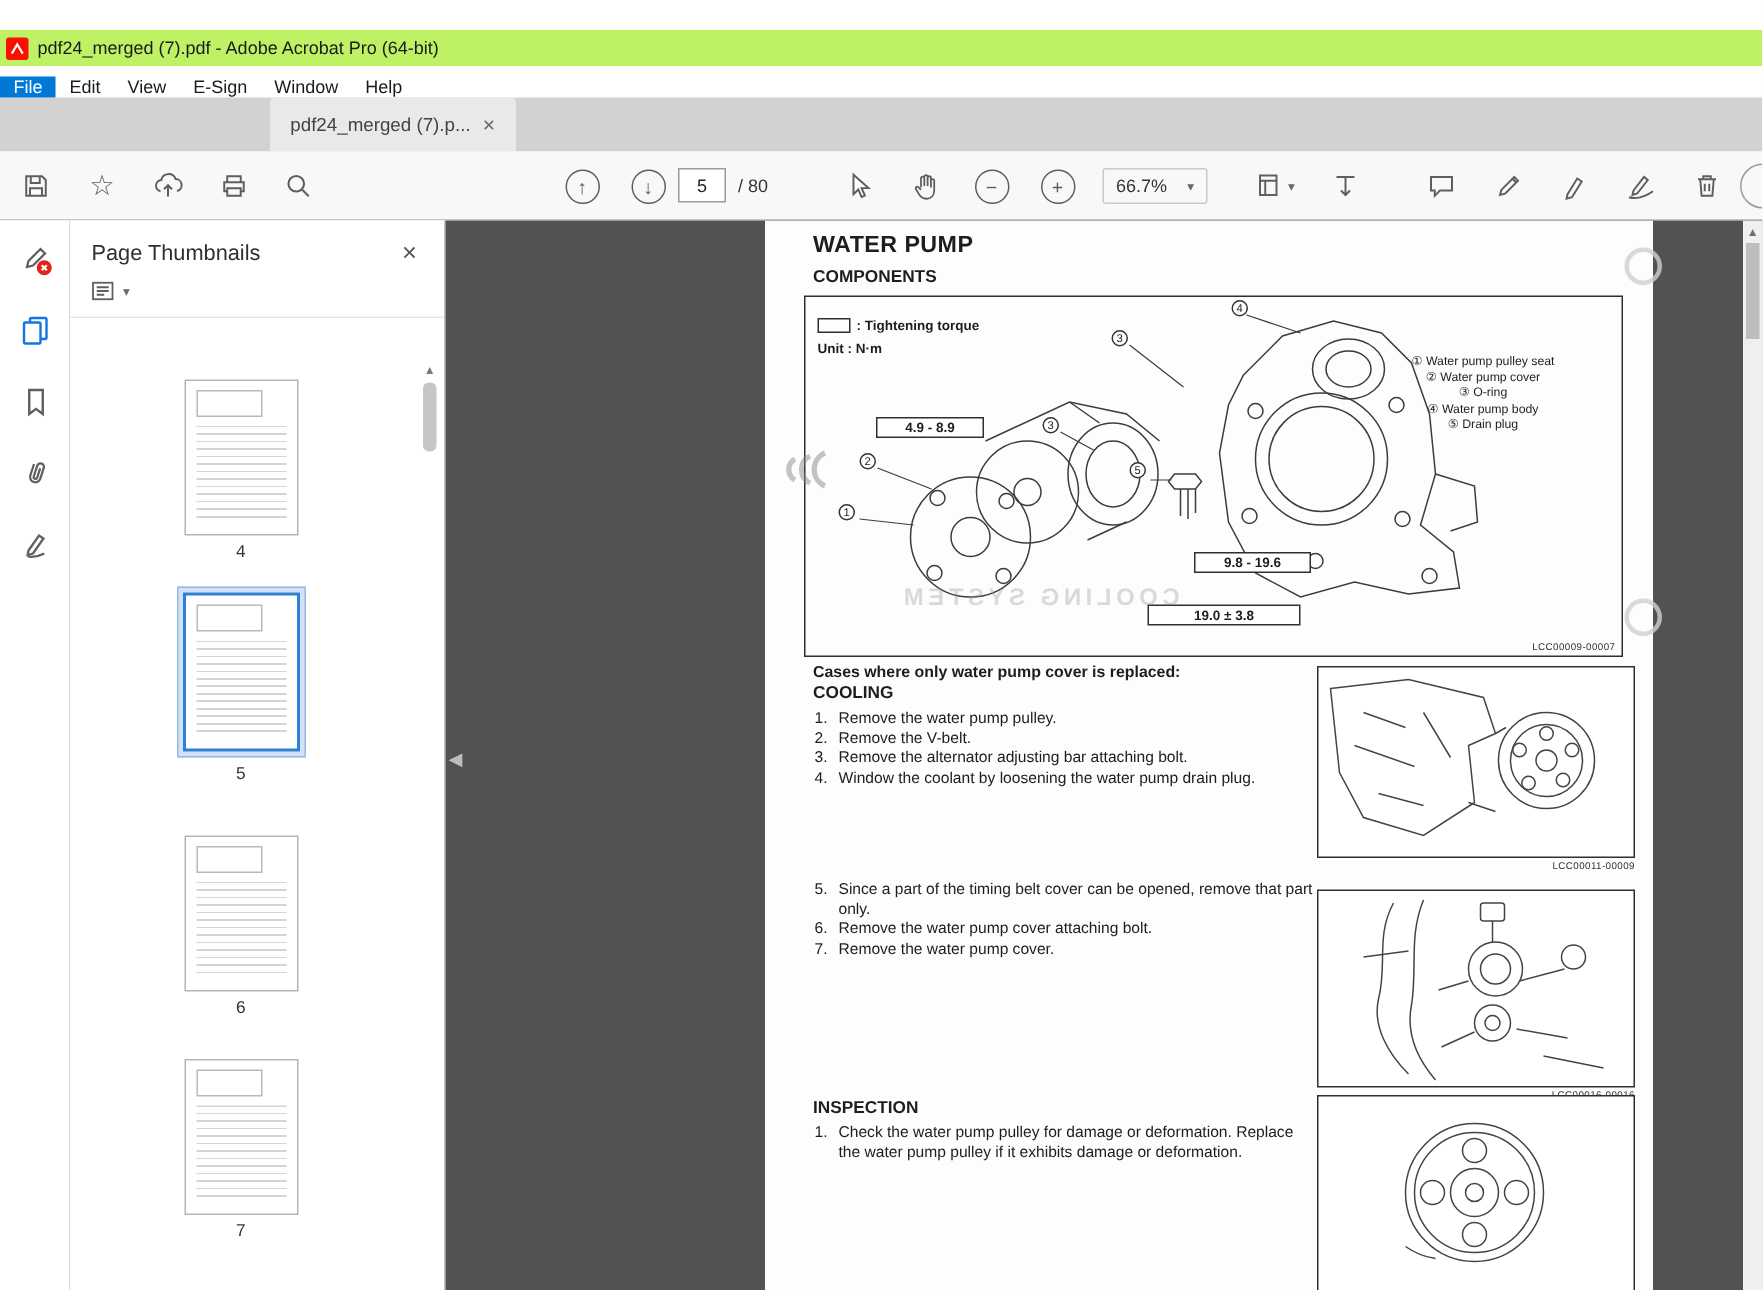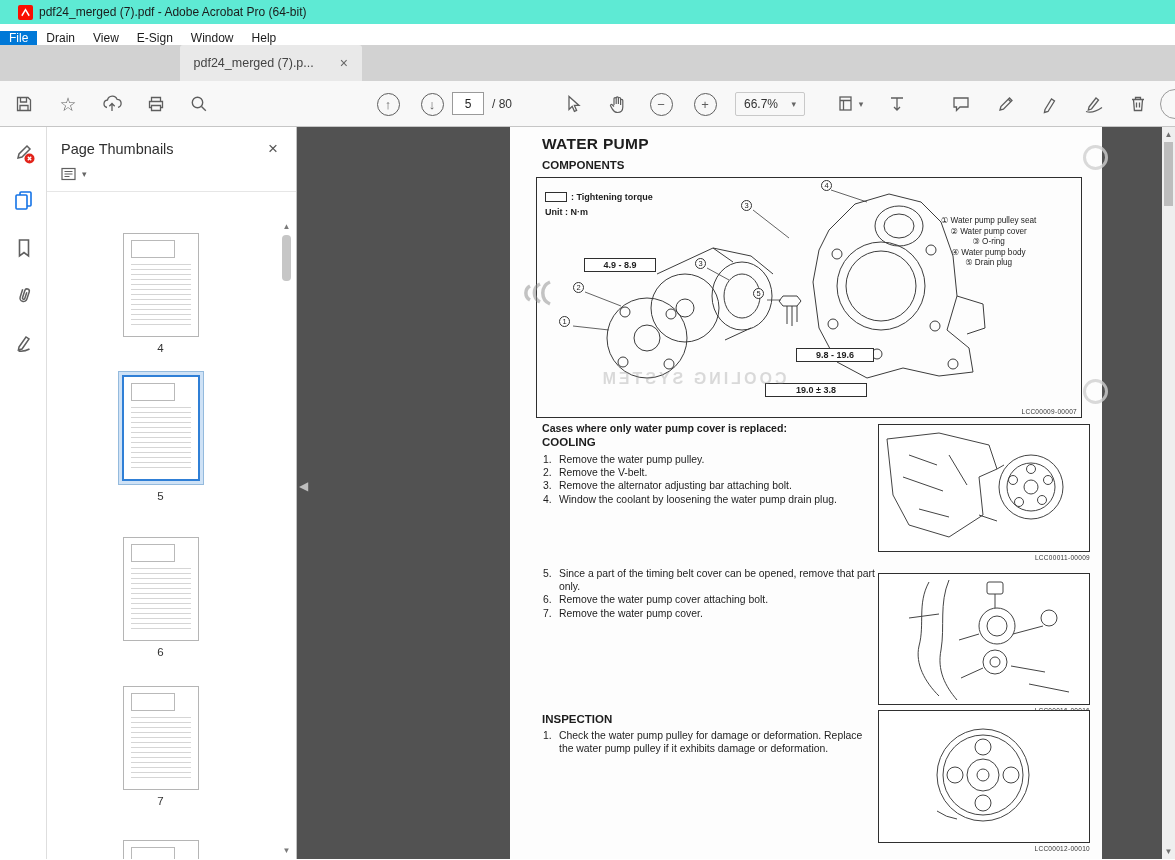--- a/index.html
+++ b/index.html
@@ -1,31 +1,31 @@
 <!DOCTYPE html>
 <html><head>
 <meta charset="utf-8">
 <style>
   * { margin:0; padding:0; box-sizing:border-box; }
   body { font-family:"Liberation Sans", sans-serif; }
   .app { position:relative; width:1175px; height:860px; background:#fff; overflow:hidden; }
 
   
-  .titlebar { height:24px; background:#5eead4; display:flex; align-items:center; gap:6px; padding-left:18px; font-size:12px; color:#1b1b1b; }
+  .titlebar { height:24px; background:#bef264; display:flex; align-items:center; gap:6px; padding-left:4px; font-size:12px; color:#1b1b1b;margin-top:20px; }
   .acro-logo { width:15px; height:15px; background:#fa0f00; border-radius:2px; display:flex; align-items:center; justify-content:center; }
 
   
   .menubar { height:21px; background:#fff; display:flex; align-items:flex-end; font-size:12px; color:#1b1b1b; }
   .menu-item { padding:0 9px; display:flex; align-items:center; }
   .menu-item.active { background:#0078d7; color:#fff; }
 
   
   .tabbar { height:36px; background:#d2d2d2; display:flex; align-items:stretch; font-size:13.5px; color:#333; }
   .tab { display:flex; align-items:center; padding:0 24px;margin-top:44px; }
-  .doc-tab { background:#e9e9e9; display:flex; align-items:center; gap:26px; padding:0 14px; margin-left:16px; font-size:12.5px; color:#444; border-radius:3px 3px 0 0; }
+  .doc-tab { background:#e9e9e9; display:flex; align-items:center; gap:8px; padding:0 14px; margin-left:16px; font-size:12.5px; color:#444; border-radius:3px 3px 0 0; }
   .tab-close { font-size:14px; color:#666; }
 
   
   .toolbar { height:46px; background:#f8f8f8; border-bottom:1px solid #c6c6c6; position:relative; overflow:hidden; }
   .tb { position:absolute; top:6px; width:34px; height:34px; display:flex; align-items:center; justify-content:center; border-radius:3px; background:transparent; border:none; }
   .ring { width:23px; height:23px; border:1.4px solid #5e5e5e; border-radius:50%; display:flex; align-items:center; justify-content:center; font-size:13px; color:#5e5e5e; }
   .glyph { font-size:19px; color:#5e5e5e; line-height:1; }
   .page-box { position:absolute; left:452px; top:11px; width:32px; height:23px; border:1px solid #9a9a9a; background:#fff; text-align:center; font-size:12px; color:#222; font-family:"Liberation Sans", sans-serif; }
   .page-total { position:absolute; left:492px; top:16px; font-size:12px; color:#333; }
   .zoom-ctl { position:absolute; left:735px; top:11px; width:70px; height:24px; border:1px solid #c9c9c9; border-radius:2px; display:flex; align-items:center; justify-content:space-between; padding:5px 8px; font-size:12px; color:#333; background:transparent; }
@@ -115,21 +115,21 @@
     <span class="acro-logo">
       <svg width="13" height="13" viewBox="0 0 16 16">
           <path d="M3.5 12 L8 4.5 L12.5 12" fill="none" stroke="#fff" stroke-width="1.8"></path>
         </svg>
     </span>
     <span>pdf24_merged (7).pdf - Adobe Acrobat Pro (64-bit)</span>
   </div>
 
   <div class="menubar">
     <span class="menu-item active">File</span>
-    <span class="menu-item">Drain</span>
+    <span class="menu-item">Edit</span>
     <span class="menu-item">View</span>
     <span class="menu-item">E-Sign</span>
     <span class="menu-item">Window</span>
     <span class="menu-item">Help</span>
   </div>
 
   <div class="tabbar">
     <span class="tab">Home</span>
     <span class="tab">Tools</span>
     <span class="doc-tab">

